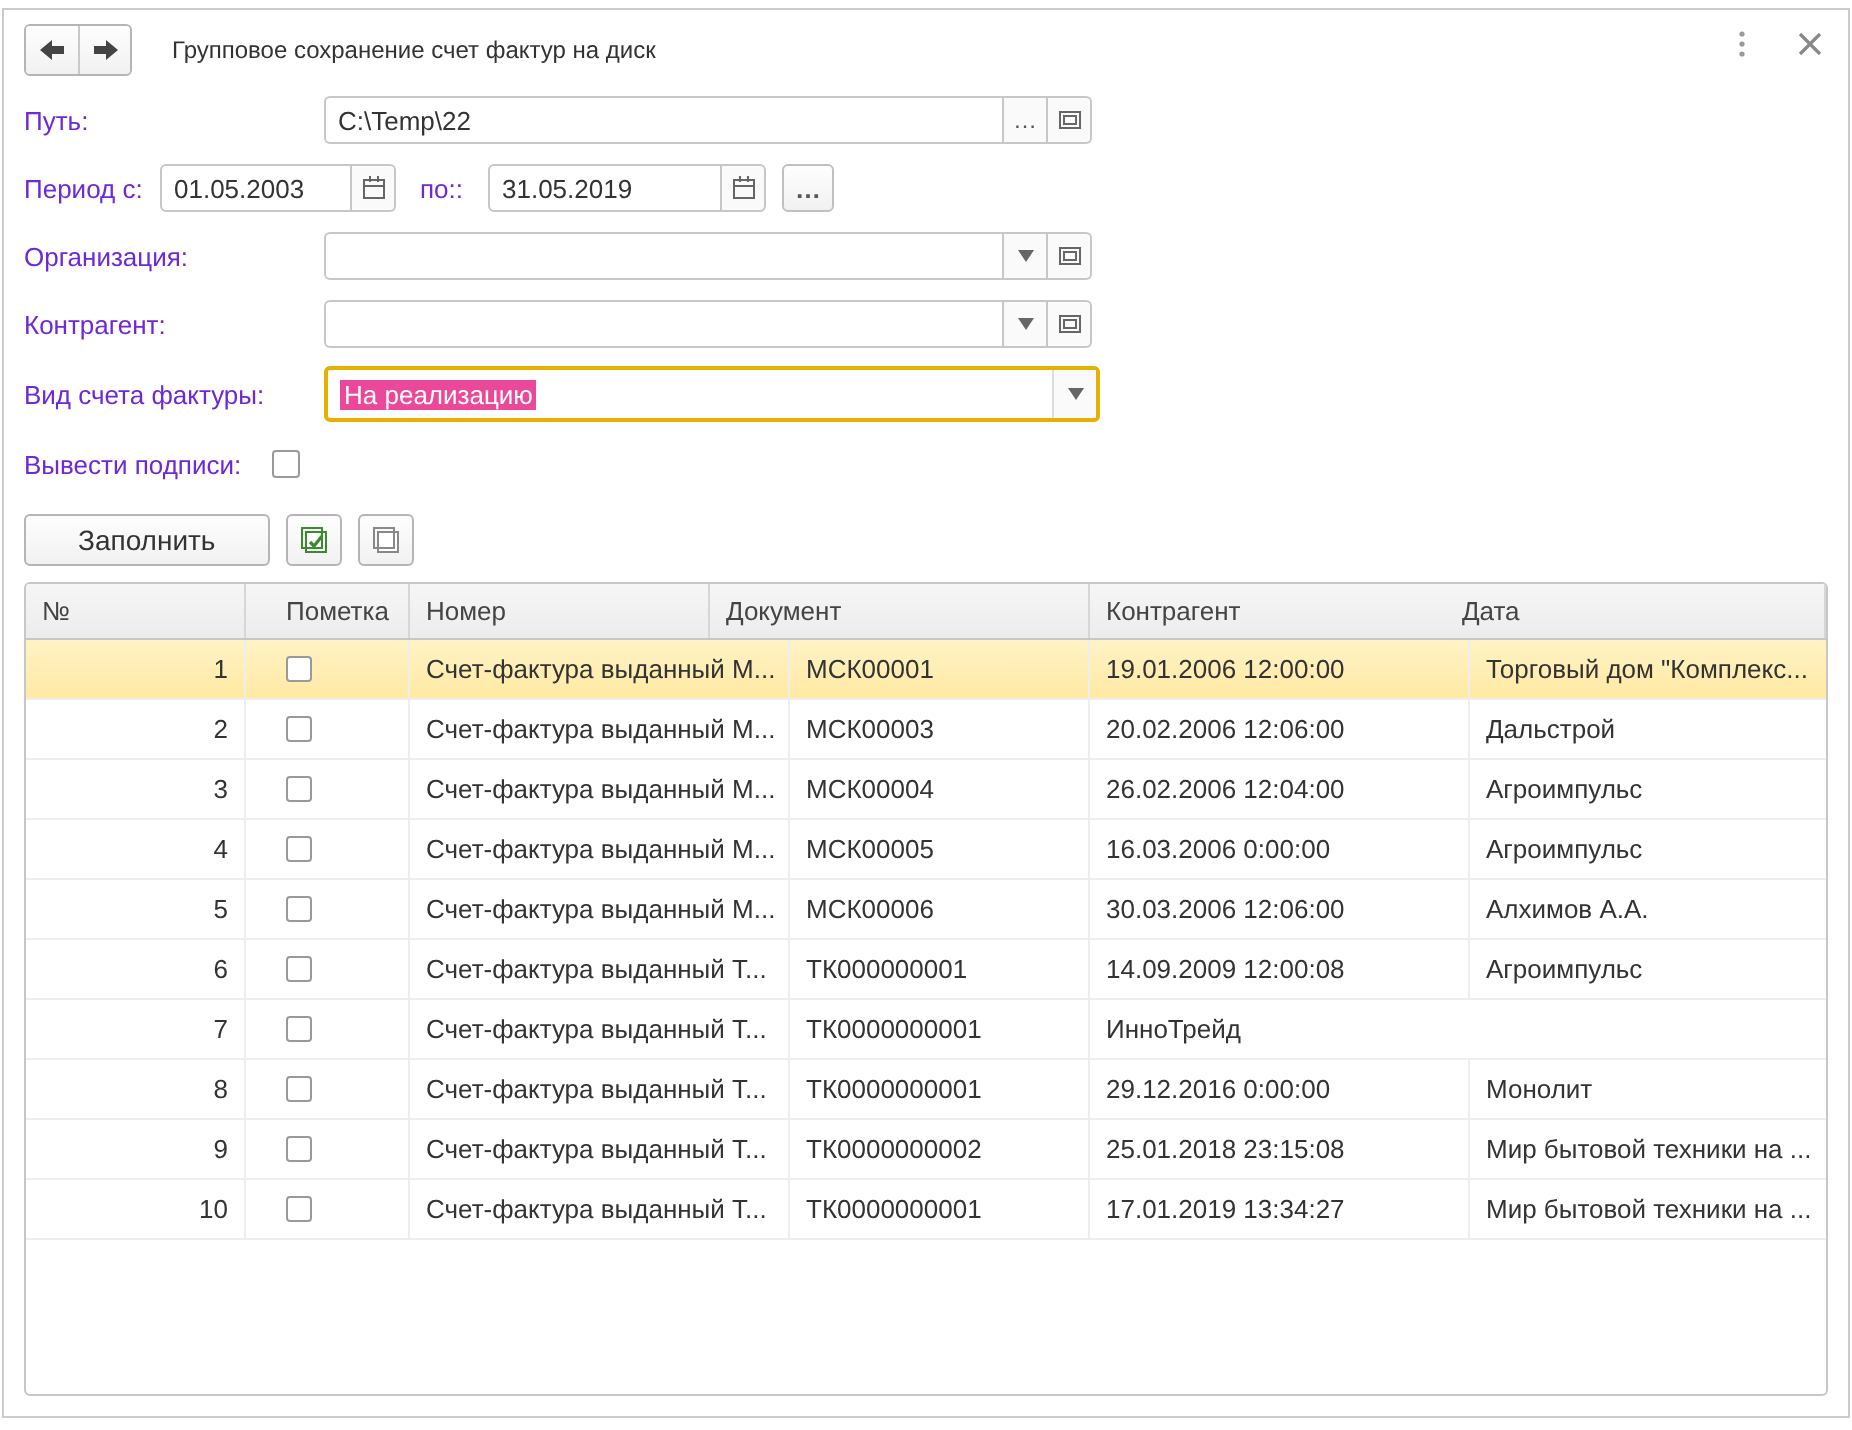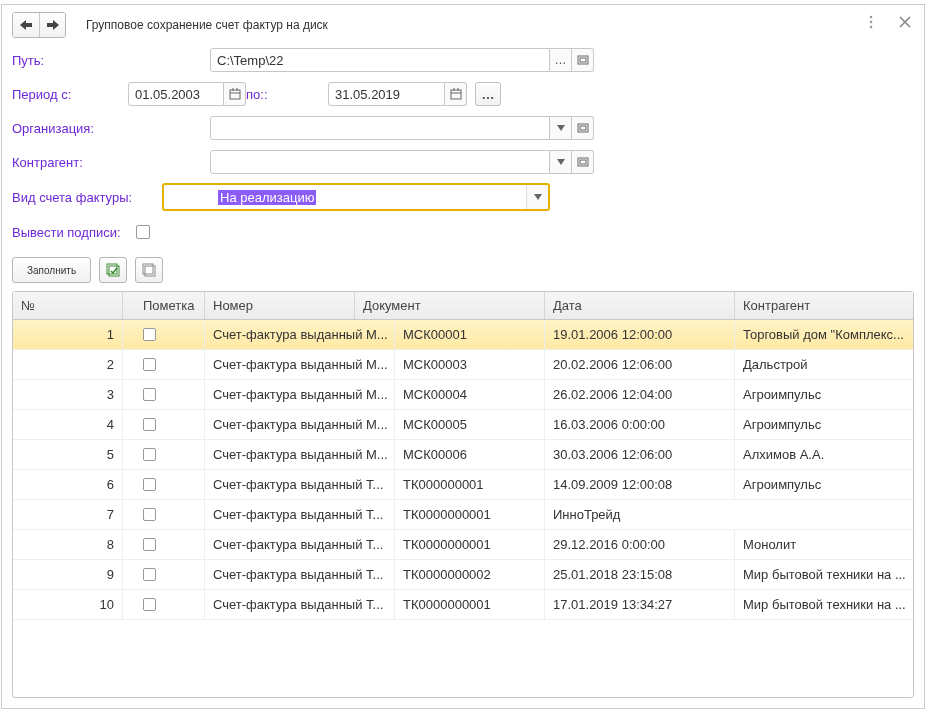--- a/index.html
+++ b/index.html
@@ -88,21 +88,20 @@
   .label.w1 { width: 144px; }
   .label.w0 { width: 62px; }
   .input {
     border: 1px solid #c7c7c7;
     border-radius: 3px;
     padding: 2px 6px;
     font-size: 13px;
     height: 24px;
     background: #fff;
     color: #333;
-    margin-left: 48px;
   }
   .sidebtn {
     border: 1px solid #c7c7c7;
     border-left: none;
     width: 22px;
     height: 24px;
     display:flex;
     align-items:center;
     justify-content:center;
     background: #fafafa;
@@ -138,21 +137,21 @@
   .highlighted-field .input {
     border: none;
     flex: 1;
     height: 100%;
     border-radius: 2px 0 0 2px;
     padding: 2px 6px;
     display:flex;
     align-items:center;
   }
   .sel-text {
-    background: #8b5cf6;
+    background: #ec4899;
     color: #fff;
     padding: 0 2px;
   }
   .highlighted-field .sidebtn {
     border: none;
     border-left: 1px solid #ddd;
     height: 100%;
   }
   .checkbox {
     width: 14px; height: 14px;
@@ -163,23 +162,23 @@
   .btnrow {
     display:flex;
     gap: 8px;
     align-items:center;
     padding-top: 4px;
   }
   .textbtn {
     border: 1px solid #b5b5b5;
     border-radius: 3px;
     background: linear-gradient(#fefefe,#f1f1f1);
-    padding: 4px 14px;
+    padding: 4px 26px;
     height: 26px;
-    font-size: 10px;
+    font-size: 14px;
     color:#333;
     cursor:pointer;
     display:flex;align-items:center;
   }
   .iconbtn {
     border: 1px solid #b5b5b5;
     border-radius: 3px;
     background: linear-gradient(#fefefe,#f1f1f1);
     width: 28px;
     height: 26px;
@@ -326,21 +325,21 @@
         <input class="input" style="width: 96px;" value="01.05.2003">
         <div class="sidebtn">
           <svg width="12" height="12" viewBox="0 0 12 12">
               <rect x="1" y="2" width="10" height="9" fill="none" stroke="#666"></rect>
               <line x1="1" y1="5" x2="11" y2="5" stroke="#666"></line>
               <line x1="4" y1="0" x2="4" y2="3" stroke="#666"></line>
               <line x1="8" y1="0" x2="8" y2="3" stroke="#666"></line>
             </svg>
         </div>
       </div>
-      <div class="label" style="width:28px">по::</div>
+      <div class="label" style="margin-left:12px; width:28px">по::</div>
       <div class="group">
         <input class="input" style="width: 117px;" value="31.05.2019">
         <div class="sidebtn">
           <svg width="12" height="12" viewBox="0 0 12 12">
               <rect x="1" y="2" width="10" height="9" fill="none" stroke="#666"></rect>
               <line x1="1" y1="5" x2="11" y2="5" stroke="#666"></line>
               <line x1="4" y1="0" x2="4" y2="3" stroke="#666"></line>
               <line x1="8" y1="0" x2="8" y2="3" stroke="#666"></line>
             </svg>
         </div>
@@ -421,22 +420,22 @@
     </div>
 
   </div>
 
   <div class="table-wrap">
     <div class="thead">
       <div class="tcell c-no">№</div>
       <div class="tcell c-mark">Пометка</div>
       <div class="tcell c-num">Номер</div>
       <div class="tcell c-doc">Документ</div>
+      <div class="tcell c-contr">Контрагент</div>
       <div class="tcell c-date">Дата</div>
-      <div class="tcell c-contr">Контрагент</div>
     </div>
     <div class="tbody" id="tbody">
         <div class="trow selected">
           <div class="tcell c-no">1</div>
           <div class="tcell c-mark">
             <div class="row-checkbox"></div>
           </div>
           <div class="tcell c-doc">Счет-фактура выданный М...</div>
           <div class="tcell c-num">МСК00001</div>
           <div class="tcell c-date">19.01.2006 12:00:00</div>

